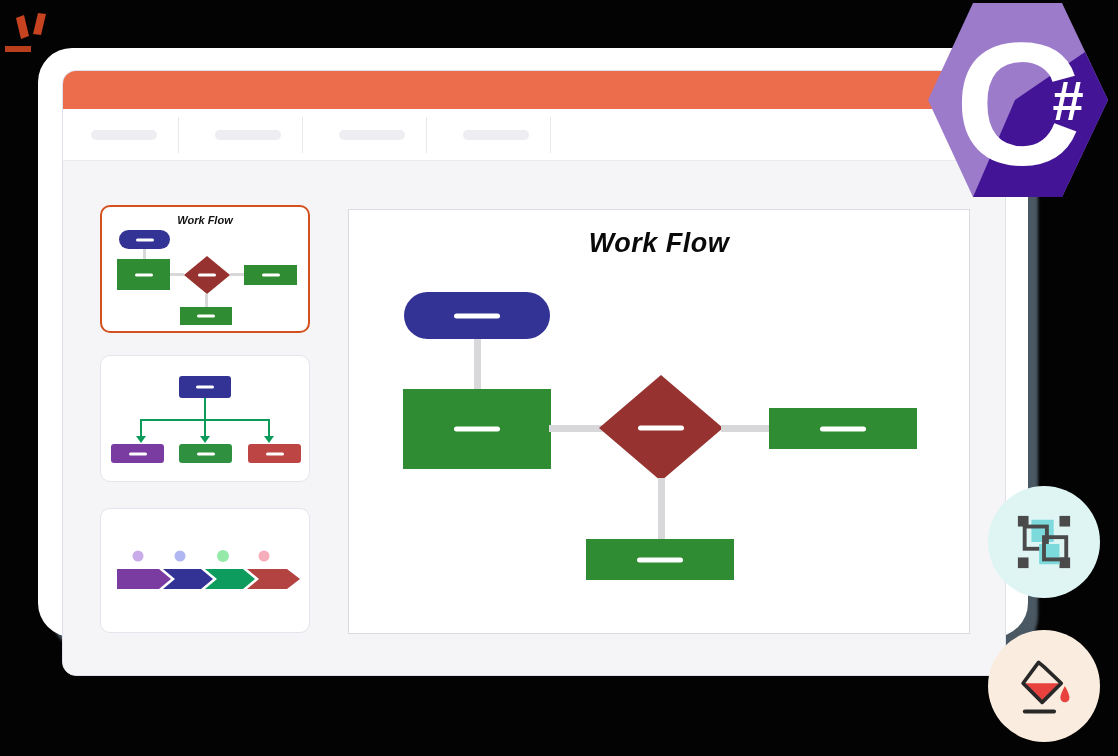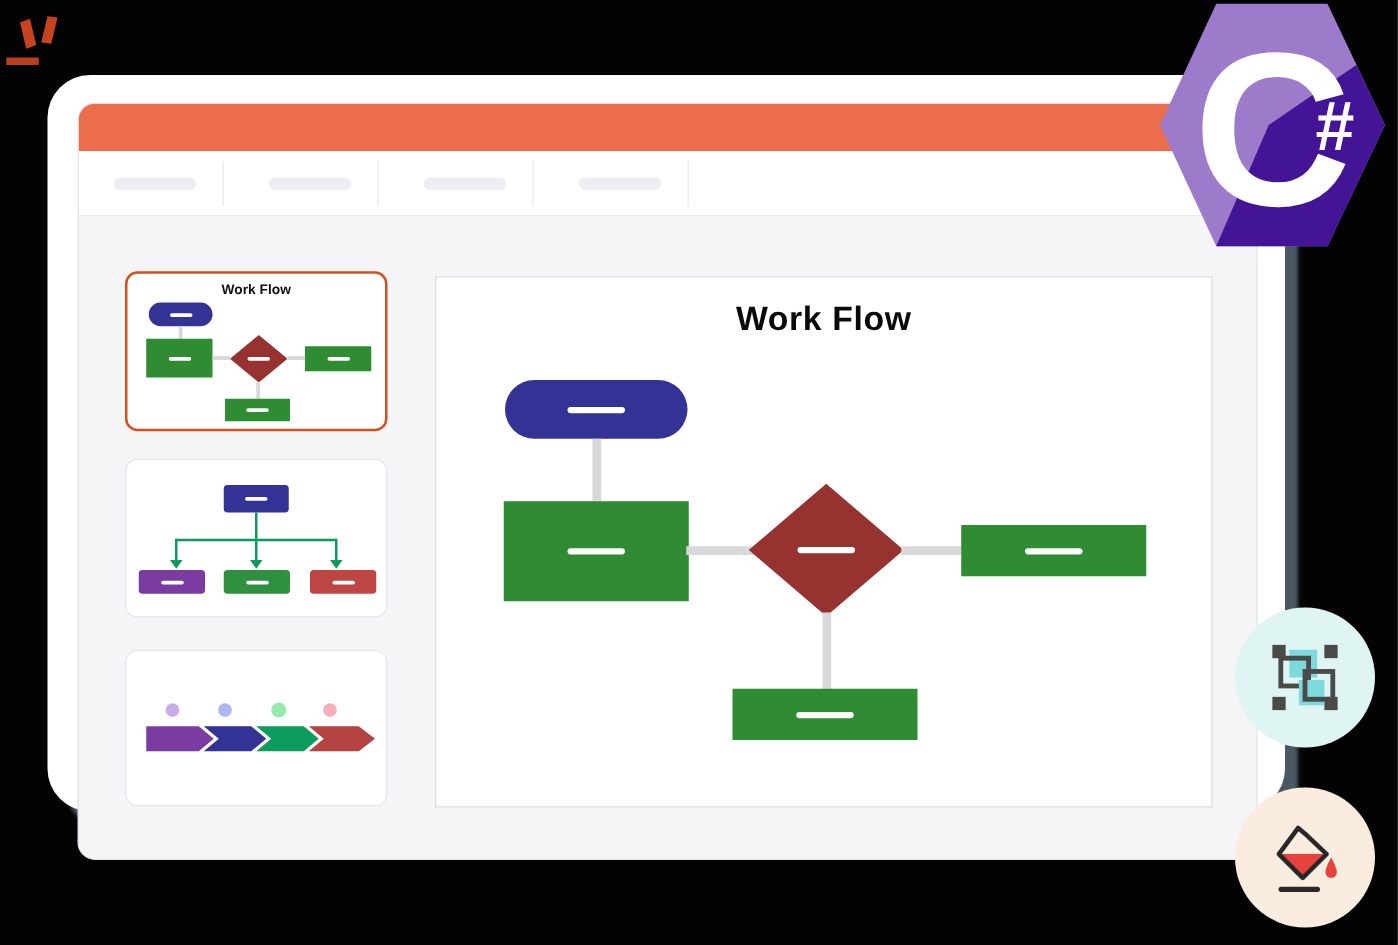--- a/index.html
+++ b/index.html
@@ -4,22 +4,22 @@
 <style>
   html,body{margin:0;padding:0;background:#000;}
   *{box-sizing:border-box;}
   .stage{position:relative;width:1118px;height:756px;background:#030303;overflow:hidden;
          font-family:"Liberation Sans",sans-serif;}
 
   
   .brand{position:absolute;left:2px;top:4px;width:50px;height:52px;}
 
   
-  .window{position:absolute;left:38px;top:60px;width:990px;height:589px;background:#ffffff;
-          border-radius:34px;box-shadow:12px 14px 3px -2px #4a5863;}
+  .window{position:absolute;left:38px;top:48px;width:990px;height:589px;background:#ffffff;
+          border-radius:34px;box-shadow:12px 14px 3px -2px #4a5863;font-style:italic;}
   .panel{position:absolute;left:24px;top:22px;width:944px;height:606px;background:#f5f5f8;
          border:1px solid #dfe0ea;border-radius:14px;overflow:hidden;}
   .titlebar{height:38px;background:#eb6d4b;}
   .menubar{height:52px;background:#ffffff;border-bottom:1px solid #eaeaf0;
            display:flex;align-items:center;}
   .menu-pill{width:66px;height:10px;border-radius:5px;background:#ededf2;margin-left:28px;margin-right:21px;}
   .menu-div{width:1px;height:36px;background:#e7e7ee;margin-right:8px;}
   .body{position:relative;height:514px;background:#f5f5f8;}
 
   

